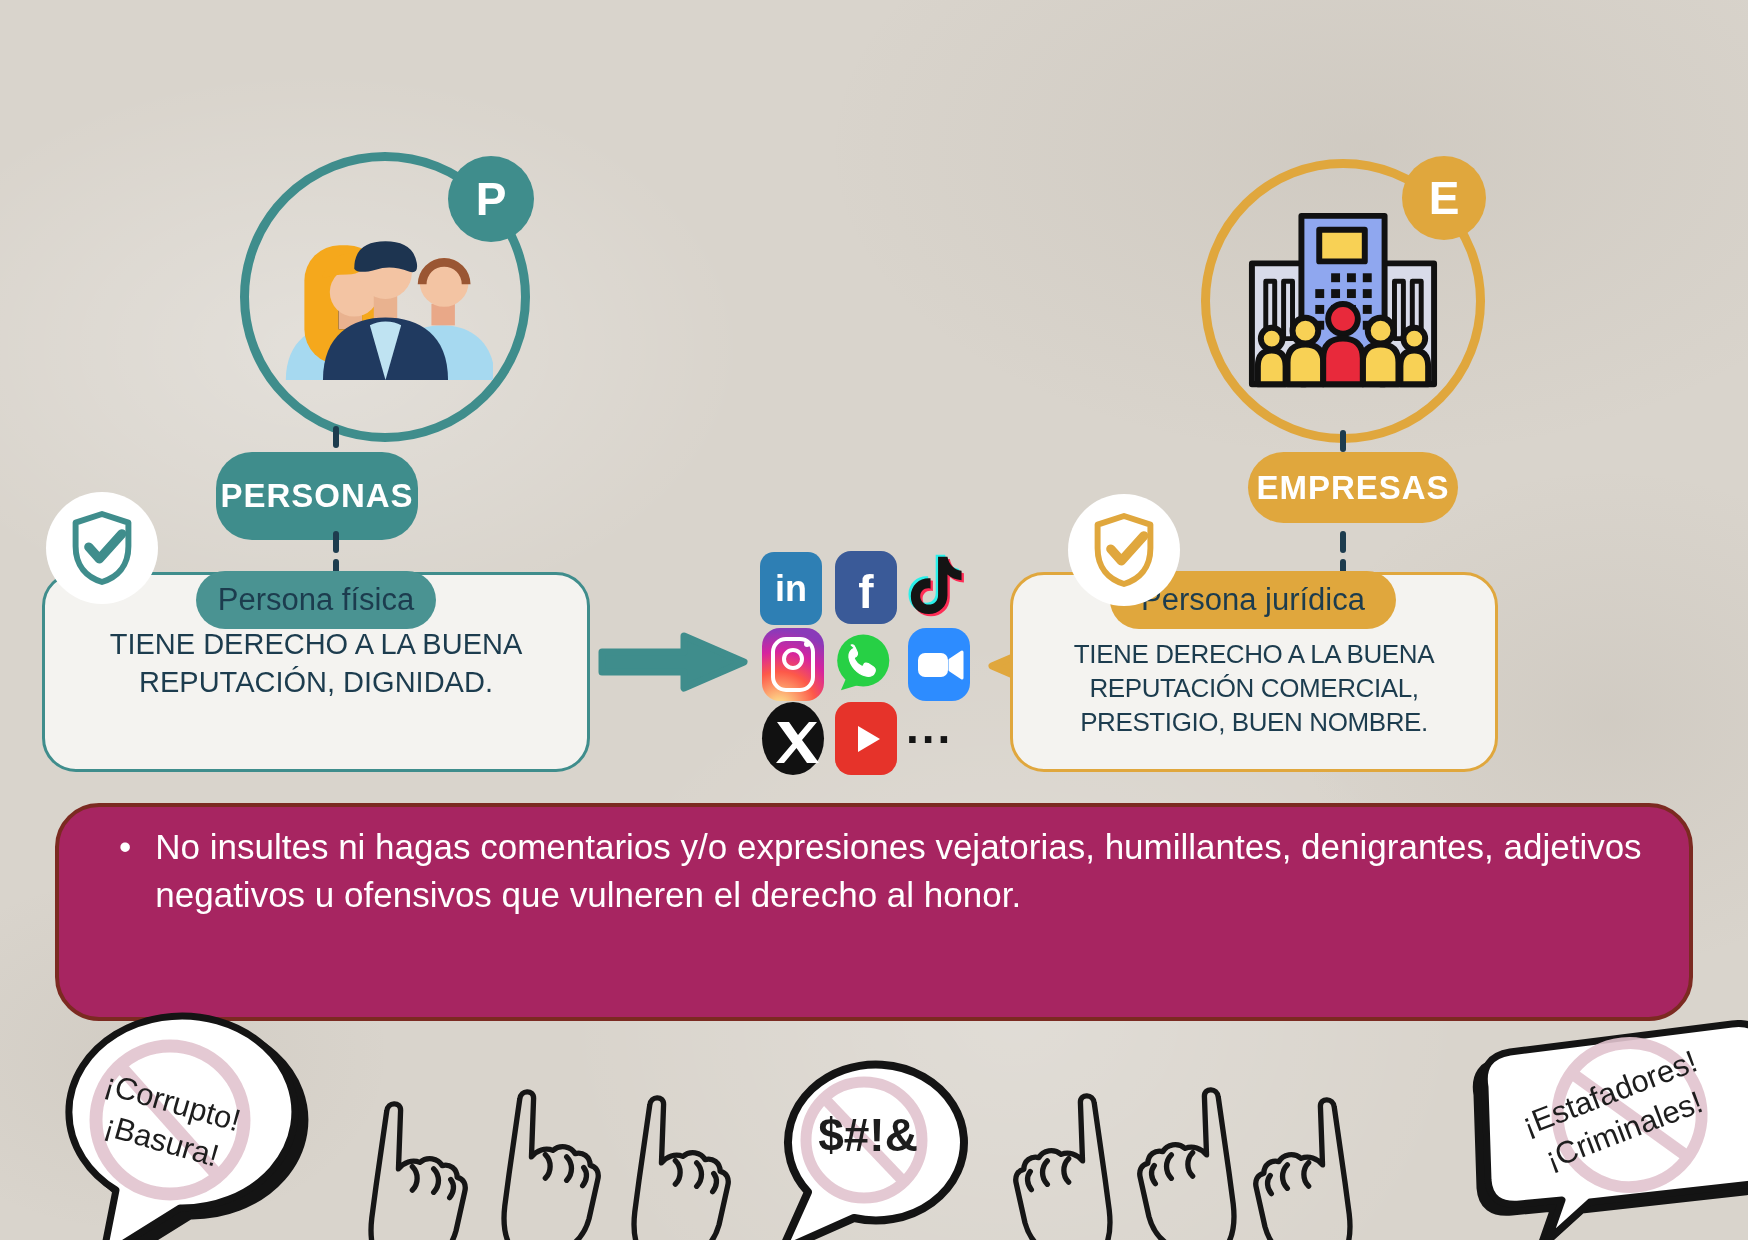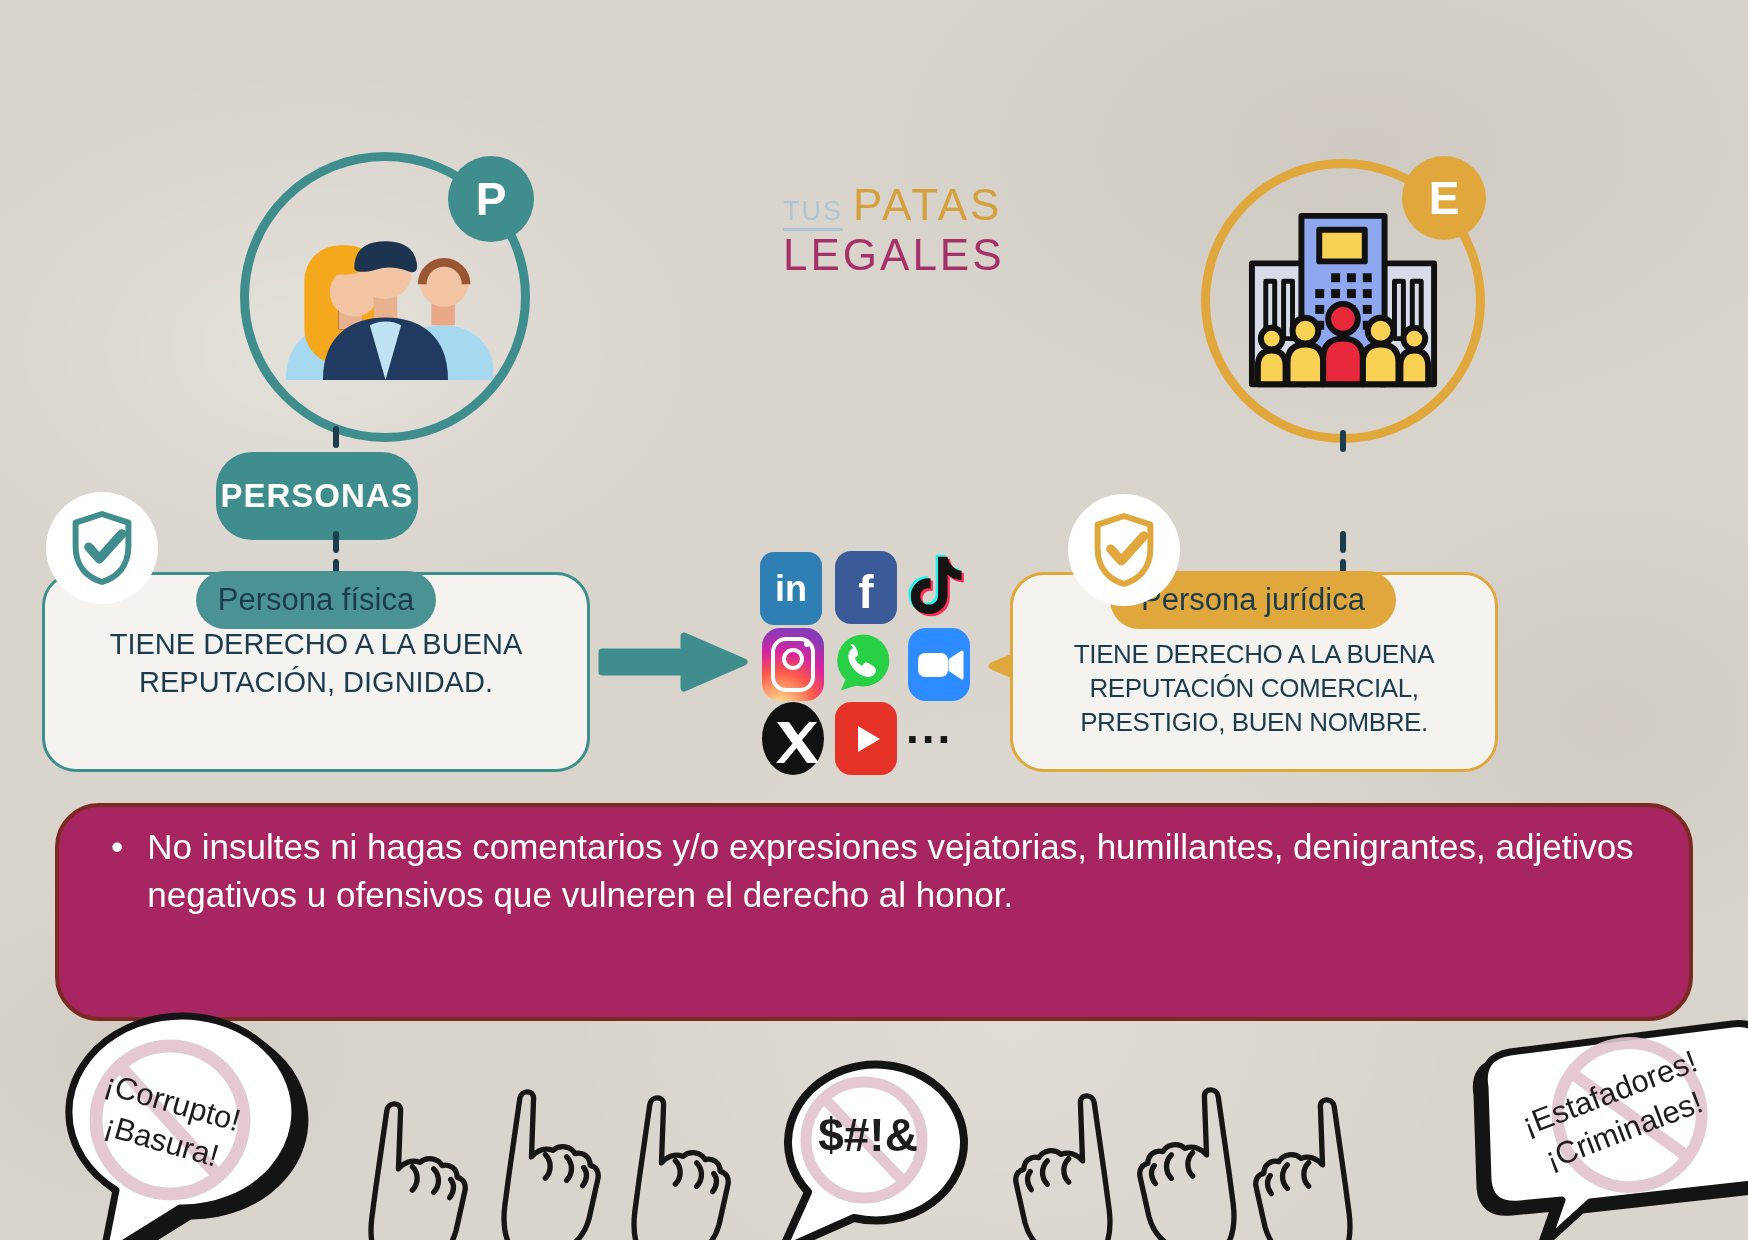--- a/index.html
+++ b/index.html
@@ -72,47 +72,40 @@
   .icon.youtube{left:835px;top:702px;background:#e6332a;border-radius:16px;}
   .more-dots{position:absolute;left:906px;top:700px;font-size:46px;font-weight:800;color:#141414;letter-spacing:3px;}
 
   .ig-frame{position:absolute;inset:9px;border:4px solid #fff;border-radius:15px;}
   .ig-lens{position:absolute;left:20px;top:20px;width:14px;height:14px;border:4px solid #fff;border-radius:50%;}
   .ig-dot{position:absolute;right:14px;top:13px;width:6px;height:6px;background:#fff;border-radius:50%;}
   .yt-play{width:0;height:0;border-left:22px solid #fff;border-top:13px solid transparent;border-bottom:13px solid transparent;margin-left:6px;}
 
   .rules{position:absolute;left:55px;top:803px;width:1638px;height:218px;box-sizing:border-box;
     background:#a72561;border:4px solid #7b2a21;border-radius:44px;
-    padding:16px 40px 0 26px;display:flex;flex-direction:column;justify-content:flex-start;gap:4px;}
+    padding:16px 40px 0 34px;display:flex;flex-direction:column;justify-content:flex-start;gap:4px;}
   .rule{display:flex;color:#fff;font-size:35px;line-height:1.38;font-weight:500;}
   .rule::before{content:"•";margin:0 24px 0 26px;flex:0 0 auto;}
   .rule>span{display:block;max-width:1490px;}
 
   .bubble-svg{position:absolute;overflow:visible;}
   .bubble-text{position:absolute;color:#1d1d1d;text-align:center;font-weight:500;}
   .bubble-text.left{left:58px;top:1082px;width:218px;font-size:31px;line-height:1.3;transform:rotate(16deg);}
   .bubble-text.center{left:788px;top:1108px;width:160px;font-size:46px;font-weight:800;}
   .bubble-text.right{left:1492px;top:1072px;width:250px;font-size:31px;line-height:1.3;transform:rotate(-21deg);}
 
   .hand{position:absolute;width:124px;height:176px;}
   .hand.mirror{transform:scaleX(-1);}
 </style>
 </head>
 <body>
 
 <div class="stage">
 
 
-  <div class="logo">
-    <div class="row1">
-      <span class="tus">TUS</span>
-      <span class="patas">PATAS</span>
-    </div>
-    <div class="legales">LEGALES</div>
-  </div>
 
   <div class="ring personas">
     <svg width="215" height="170" viewBox="0 0 220 170">
 
       <path d="M8,170 c0-40 27-58 59-58 c20,0 36,8 46,22 l-14,36 z" fill="#a6d9f0"></path>
       <rect x="27" y="32" width="80" height="122" rx="36" fill="#f5a81c"></rect>
       <rect x="62" y="96" width="24" height="22" fill="#e9b violet"></rect>
       <rect x="62" y="96" width="24" height="22" fill="#e9b28f"></rect>
       <circle cx="78" cy="80" r="25" fill="#f3c4a3"></circle>
       <path d="M45,66 q8-28 36-26 l14,4 q-6,18 -24,18 q-16,0 -26,4 z" fill="#f5a81c"></path>
@@ -236,20 +229,21 @@
         <circle cx="138" cy="130" r="13" fill="#f8d155"></circle>
         <path d="M120,184 v-22 q0-18 18-18 t18,18 v22 z" fill="#f8d155"></path>
         <circle cx="100" cy="118" r="15" fill="#e8293b"></circle>
         <path d="M80,184 v-26 q0-20 20-20 t20,20 v26 z" fill="#e8293b"></path>
       </g>
     </svg>
   </div>
   <div class="badge e">E</div>
 
   <div class="dash" style="left:1340px;top:430px;"></div>
+  <div class="pill-label empresas">EMPRESAS</div>
   <div class="dash" style="left:1340px;top:531px;"></div>
   <div class="dash" style="left:1340px;top:559px;height:18px;"></div>
 
   <div class="info-box right"></div>
   <div class="subject-pill juridica">Persona jurídica</div>
   <div class="info-text right">TIENE DERECHO A LA BUENA REPUTACIÓN COMERCIAL, PRESTIGIO, BUEN NOMBRE.</div>
   <div class="shield-wrap right">
     <svg width="66" height="76" viewBox="0 0 100 115">
       <path d="M50,6 L90,19 V55 c0,30-17,47-40,54 C27,102 10,85 10,55 V19 Z" fill="none" stroke="currentColor" stroke-width="9" stroke-linejoin="round"></path>
       <path d="M30,56 L46,74 L80,36" fill="none" stroke="currentColor" stroke-width="14" stroke-linecap="round" stroke-linejoin="round"></path>

